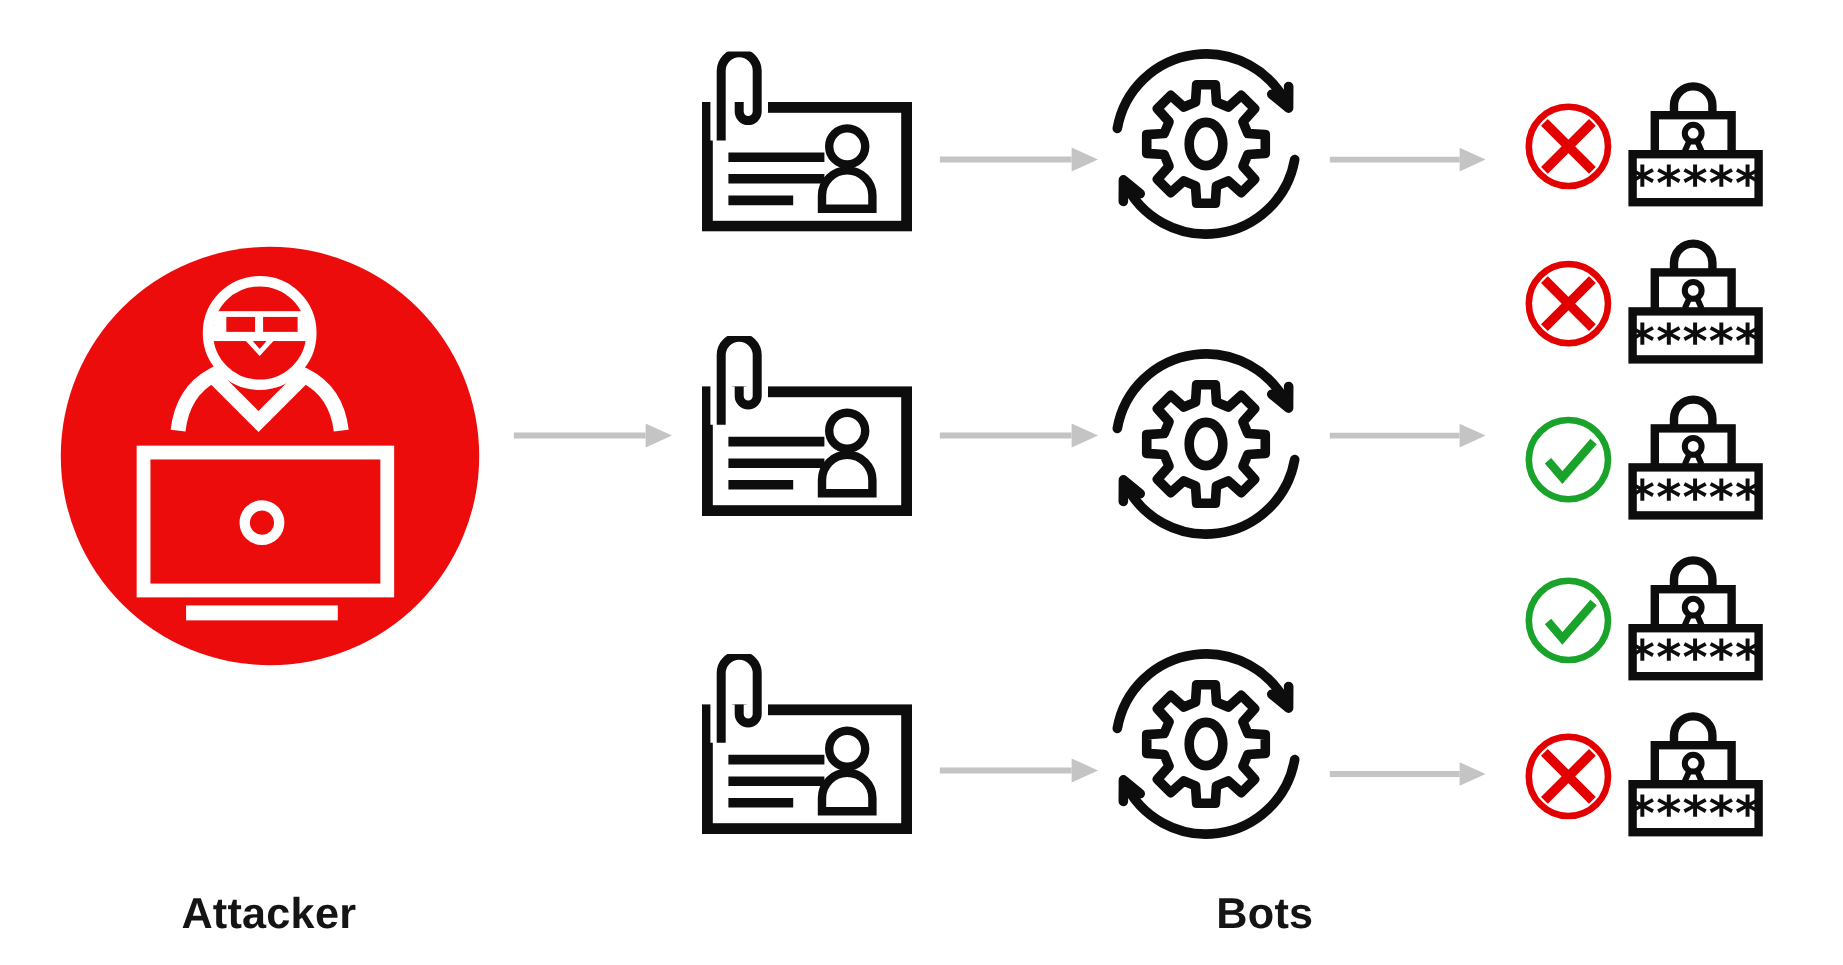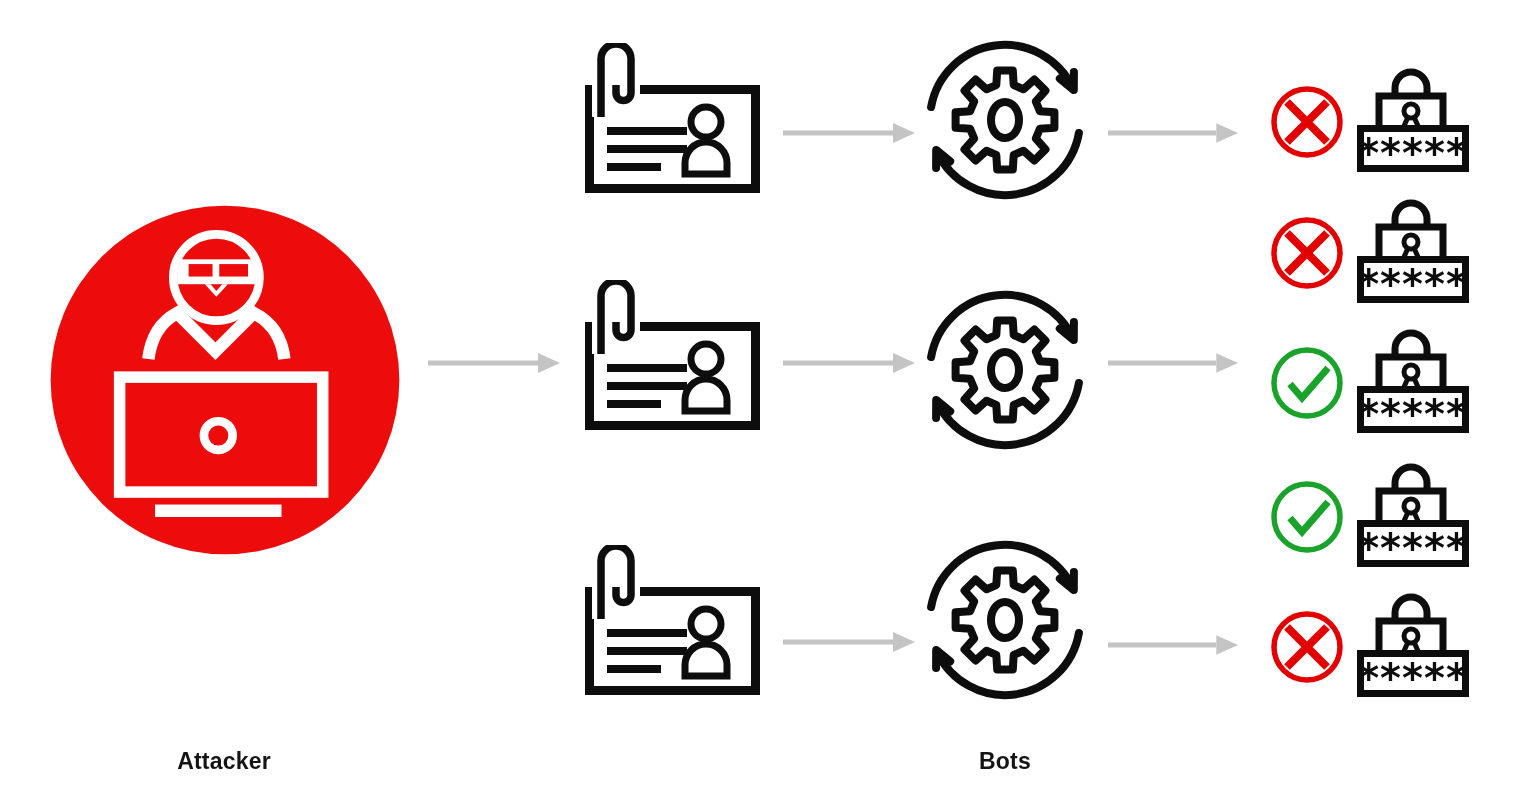--- a/index.html
+++ b/index.html
@@ -17,21 +17,21 @@
   .sk-w{stroke:#fff;fill:none}
   .f-w{fill:#fff}
   .f-red{fill:var(--attacker-red)}
   .lap{stroke:#fff;fill:var(--attacker-red)}
   .sk-fail{stroke:var(--fail-red);fill:none}
   .sk-green{stroke:var(--success-green);fill:none}
   .f-arrow{fill:var(--arrow-gray)}
   .sk-arrow{stroke:var(--arrow-gray)}
   .pw{font-family:"DejaVu Sans",sans-serif;font-weight:700;font-size:40px;
       letter-spacing:1px;text-anchor:middle;fill:var(--ink)}
-  .label{position:absolute;transform:translate(-50%,-50%);font-weight:700;font-size:23px;
+  .label{position:absolute;transform:translate(-50%,-50%);font-weight:700;font-size:36px;
          color:#141414;white-space:nowrap;letter-spacing:.2px}
   .attempt{position:absolute;left:1267px;width:212px;height:104px}
   .attempt .status{position:absolute;left:0;top:12px}
   .attempt .lockpass{position:absolute;left:90px;top:0}
   .attempt .icon-success{display:none}
   .attempt[data-status="success"] .icon-success{display:block}
 </style>
 </head>
 <body>
 
@@ -213,15 +213,15 @@
       <path d="M38 30 V18 A16 16 0 0 1 70 18 V30" class="sk-ink" stroke-width="7"></path>
       <rect x="22" y="26" width="64" height="38" class="sk-ink-f" stroke-width="7"></rect>
       <circle cx="54" cy="41" r="7" class="sk-ink" stroke-width="5"></circle>
       <path d="M51 47 L47 56 M57 47 L61 56" class="sk-ink" stroke-width="5"></path>
       <rect x="3.5" y="58.5" width="105" height="40" class="sk-ink-f" stroke-width="7"></rect>
       <text x="56" y="97" class="pw">*****</text>
     </svg>
   </div>
 
   <div class="label" style="left:224px;top:761px">Attacker</div>
-  <div class="label" style="left:1005px;top:761px">Bots</div>
+  <div class="label" style="left:1054px;top:761px">Bots</div>
 
 </div>
 
 </body></html>

